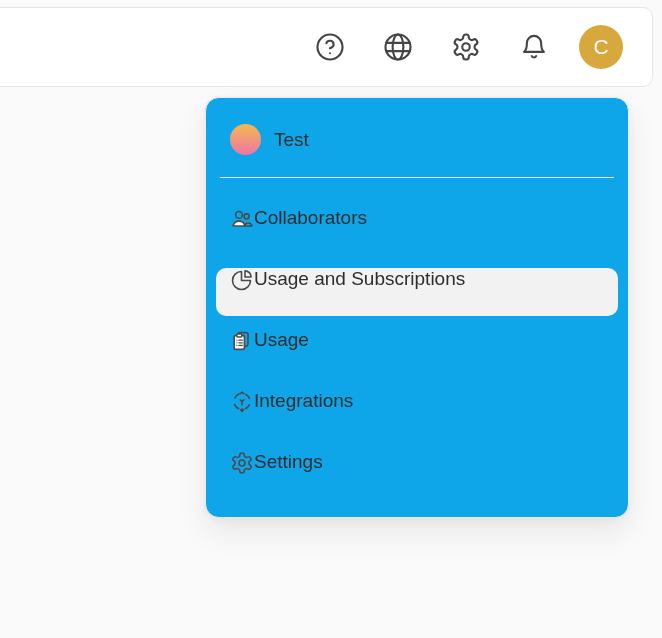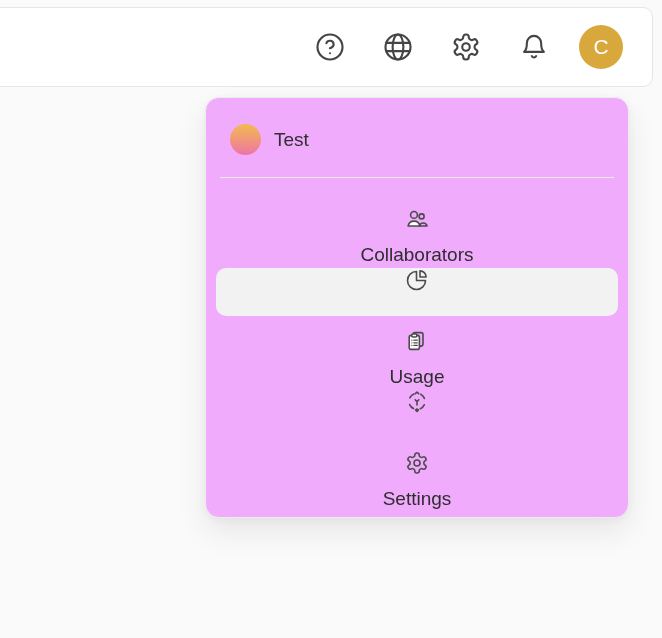--- a/index.html
+++ b/index.html
@@ -22,37 +22,37 @@
     fill:none; stroke-linecap:round; stroke-linejoin:round; }
   .avatar {
     width:44px; height:44px; border-radius:50%;
     display:flex; align-items:center; justify-content:center;
     color:#ffffff; font-size:21px; font-weight:500; margin-left:28px; cursor:pointer;
   }
 
   
   .dropdown {
     position:absolute; top:97px; left:205px; width:424px;
-    background:#f0abfc; border:1px solid #ececec; border-radius:14px;
+    background:#0ea5e9; border:1px solid #ececec; border-radius:14px;
     box-shadow:0 14px 30px rgba(0,0,0,.08), 0 2px 8px rgba(0,0,0,.04);
     padding:16px 10px 18px 10px; z-index:5;
   }
   .workspace-row {
     display:flex; align-items:center; gap:13px;
     padding:10px 14px; cursor:pointer; border-radius:10px;
   }
   .workspace-avatar { width:31px; height:31px; border-radius:50%; flex:0 0 auto; }
   .workspace-name { font-size:19px; color:#303030; }
 
   .divider { height:1px; background:#eaeaea; margin:12px 4px; }
 
   .menu { margin-top:29px; display:flex; flex-direction:column; gap:13px; }
   .menu-item {
-    height:48px; display:flex; align-items:center; gap:13px;
-    padding:0 14px; border-radius:10px; cursor:pointer;flex-direction:column;
+    height:48px; display:flex; align-items:flex-start; 
+    padding:0 14px; border-radius:10px; cursor:pointer;
   }
   .menu-item.active { background:var(--highlight,#f2f2f2); }
   .menu-item svg { width:24px; height:24px; stroke:#4b4b4b; stroke-width:1.6;
     fill:none; stroke-linecap:round; stroke-linejoin:round; flex:0 0 auto; }
   .menu-item .label { font-size:19px; color:#2e2e2e; }
 </style>
 </head>
 <body style="background: rgb(250, 250, 250);">
 
 <div class="header-bar">
@@ -109,39 +109,41 @@
         <path d="M3.1 19a6 6 0 0 1 11.8 0z" fill="#ffffff"></path>
       </svg>
       <span class="label">Collaborators</span>
     </div>
 
     <div class="menu-item active">
       <svg viewBox="0 0 24 24">
         <path d="M11.5 3.5 A9 9 0 1 0 20.5 12.5 L11.5 12.5 Z"></path>
         <path d="M15 2.9 A6.1 6.1 0 0 1 21.1 9 L15 9 Z"></path>
       </svg>
+      <span class="label">Usage and Subscriptions</span>
     </div>
 
     <div class="menu-item">
       <svg viewBox="0 0 24 24">
         <rect x="8" y="3.6" width="10" height="13.5" rx="2"></rect>
         <rect x="4.2" y="6.4" width="10.2" height="14" rx="2" fill="#ffffff"></rect>
         <rect x="6.8" y="5" width="5" height="3" rx="1" fill="#ffffff"></rect>
         <path d="M6.9 11.2h.01M8.9 11.2h3.4M6.9 13.8h.01M8.9 13.8h3.4M6.9 16.4h.01M8.9 16.4h3.4" stroke-width="1.3"></path>
       </svg>
       <span class="label">Usage</span>
     </div>
 
     <div class="menu-item">
       <svg viewBox="0 0 24 24">
         <circle cx="12" cy="11.4" r="8" stroke-dasharray="5.6 7" stroke-dashoffset="9.1"></circle>
         <path d="M10.3 3.6 L12 2.1 L13.7 3.6"></path>
         <path d="M12 18.8v2.4M10.6 19.9 L12 21.5 L13.4 19.9"></path>
         <path d="M12 11.8v3.2M12 11.8 L10.2 9.8M12 11.8 L13.8 9.8"></path>
       </svg>
+      <span class="label">Integrations</span>
     </div>
 
     <div class="menu-item">
       <svg viewBox="0 0 24 24">
         <path d="M12.22 2h-.44a2 2 0 0 0-2 2v.18a2 2 0 0 1-1 1.73l-.43.25a2 2 0 0 1-2 0l-.15-.08a2 2 0 0 0-2.73.73l-.22.38a2 2 0 0 0 .73 2.73l.15.1a2 2 0 0 1 1 1.72v.51a2 2 0 0 1-1 1.74l-.15.09a2 2 0 0 0-.73 2.73l.22.38a2 2 0 0 0 2.73.73l.15-.08a2 2 0 0 1 2 0l.43.25a2 2 0 0 1 1 1.73V20a2 2 0 0 0 2 2h.44a2 2 0 0 0 2-2v-.18a2 2 0 0 1 1-1.73l.43-.25a2 2 0 0 1 2 0l.15.08a2 2 0 0 0 2.73-.73l.22-.39a2 2 0 0 0-.73-2.73l-.15-.08a2 2 0 0 1-1-1.74v-.5a2 2 0 0 1 1-1.74l.15-.09a2 2 0 0 0 .73-2.73l-.22-.38a2 2 0 0 0-2.73-.73l-.15.08a2 2 0 0 1-2 0l-.43-.25a2 2 0 0 1-1-1.73V4a2 2 0 0 0-2-2z"></path>
         <circle cx="12" cy="12" r="3"></circle>
       </svg>
       <span class="label">Settings</span>
     </div>
 

